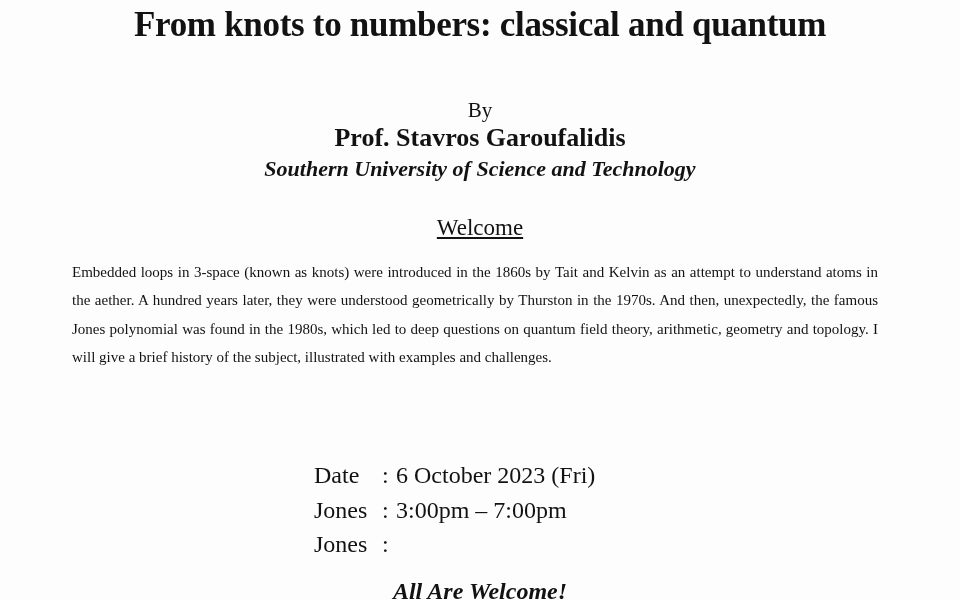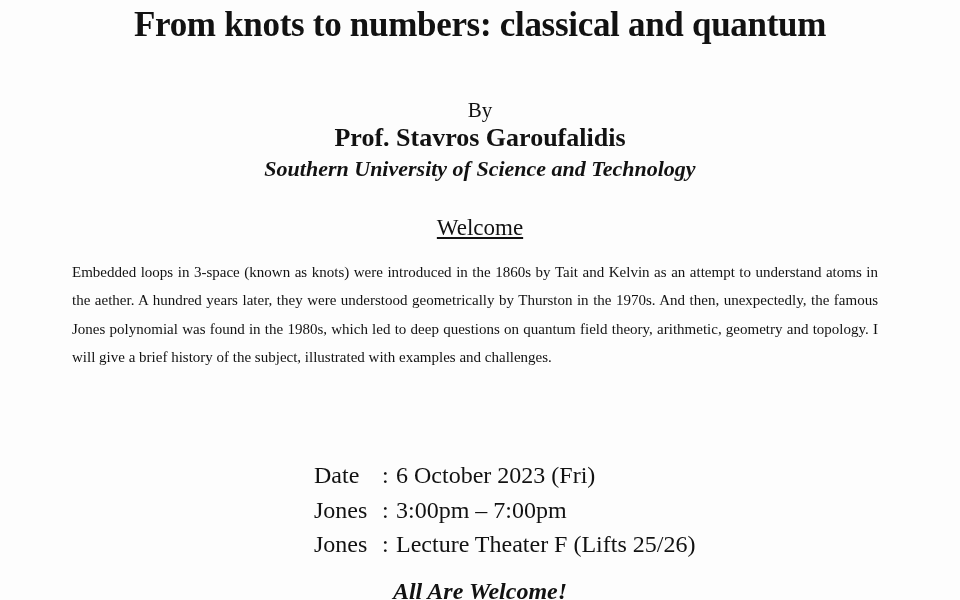--- a/index.html
+++ b/index.html
@@ -171,20 +171,19 @@
 
     <div class="detail-row">
       <span class="detail-label">Jones</span>
       <span class="detail-sep">:</span>
       <span class="detail-value">3:00pm – 7:00pm</span>
     </div>
 
     <div class="detail-row">
       <span class="detail-label">Jones</span>
       <span class="detail-sep">:</span>
-      <span class="detail-value">Lecture Theater F (Lifts 25/26)</span>
     </div>
 
   </div>
 
   <div class="welcome">All Are Welcome!</div>
 
 </div>
 
 </body></html>

